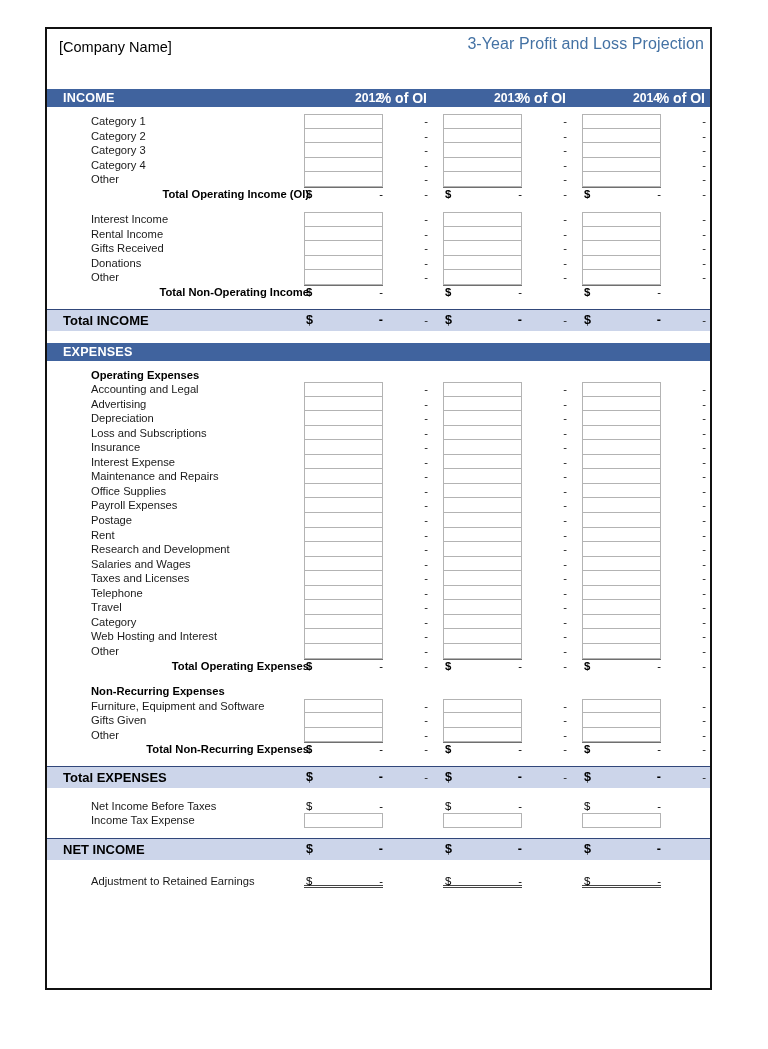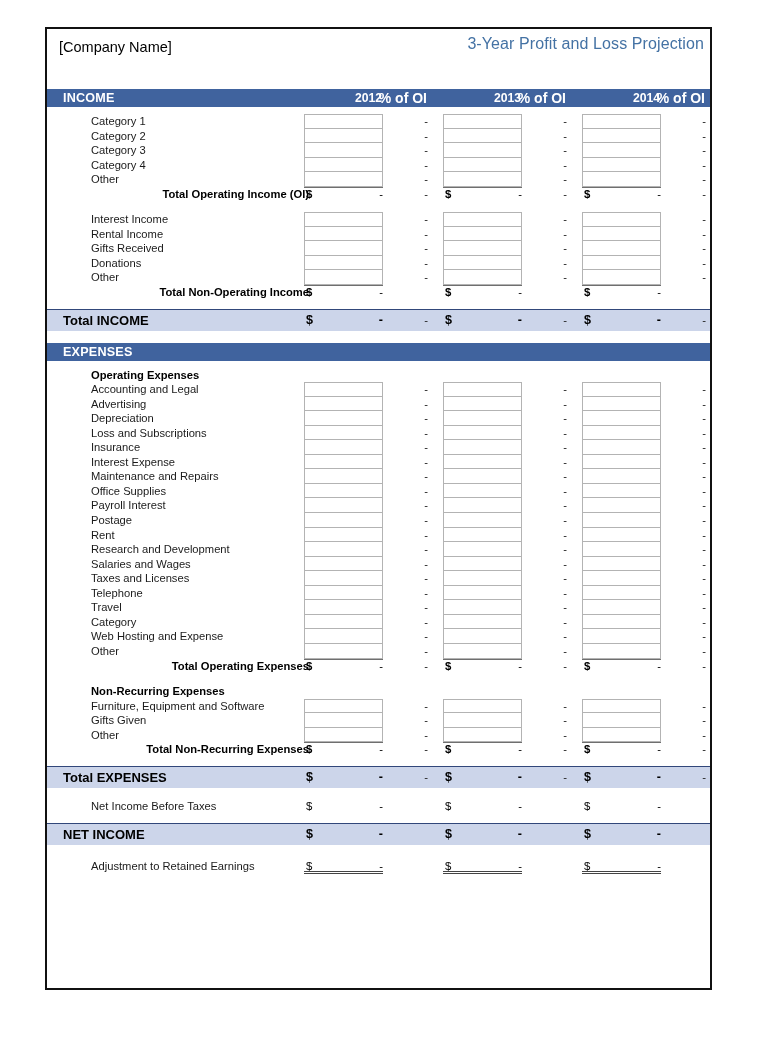--- a/index.html
+++ b/index.html
@@ -356,21 +356,21 @@
       <div class="row">
         <div class="lbl">Office Supplies</div>
         <div class="cell box topless" style="left: 257px; width: 79px;"></div>
         <div class="pct" style="left: 321px; width: 60px;">-</div>
         <div class="cell box topless" style="left: 396px; width: 79px;"></div>
         <div class="pct" style="left: 460px; width: 60px;">-</div>
         <div class="cell box topless" style="left: 535px; width: 79px;"></div>
         <div class="pct" style="left: 599px; width: 60px;">-</div>
       </div>
       <div class="row">
-        <div class="lbl">Payroll Interest</div>
+        <div class="lbl">Payroll Expenses</div>
         <div class="cell box topless" style="left: 257px; width: 79px;"></div>
         <div class="pct" style="left: 321px; width: 60px;">-</div>
         <div class="cell box topless" style="left: 396px; width: 79px;"></div>
         <div class="pct" style="left: 460px; width: 60px;">-</div>
         <div class="cell box topless" style="left: 535px; width: 79px;"></div>
         <div class="pct" style="left: 599px; width: 60px;">-</div>
       </div>
       <div class="row">
         <div class="lbl">Postage</div>
         <div class="cell box topless" style="left: 257px; width: 79px;"></div>
@@ -437,21 +437,21 @@
       <div class="row">
         <div class="lbl">Category</div>
         <div class="cell box topless" style="left: 257px; width: 79px;"></div>
         <div class="pct" style="left: 321px; width: 60px;">-</div>
         <div class="cell box topless" style="left: 396px; width: 79px;"></div>
         <div class="pct" style="left: 460px; width: 60px;">-</div>
         <div class="cell box topless" style="left: 535px; width: 79px;"></div>
         <div class="pct" style="left: 599px; width: 60px;">-</div>
       </div>
       <div class="row">
-        <div class="lbl">Web Hosting and Expense</div>
+        <div class="lbl">Web Hosting and Interest</div>
         <div class="cell box topless" style="left: 257px; width: 79px;"></div>
         <div class="pct" style="left: 321px; width: 60px;">-</div>
         <div class="cell box topless" style="left: 396px; width: 79px;"></div>
         <div class="pct" style="left: 460px; width: 60px;">-</div>
         <div class="cell box topless" style="left: 535px; width: 79px;"></div>
         <div class="pct" style="left: 599px; width: 60px;">-</div>
       </div>
       <div class="row">
         <div class="lbl">Other</div>
         <div class="cell box topless" style="left: 257px; width: 79px;"></div>
@@ -548,20 +548,26 @@
 
   <div class="row" id="net-before-taxes">
     <div class="lbl">Net Income Before Taxes</div>
   <div class="dollar" style="left: 259px; font-weight: normal;">$</div>
       <div class="dash" style="left: 276px; width: 60px;">-</div>
       <div class="dollar" style="left: 398px; font-weight: normal;">$</div>
       <div class="dash" style="left: 415px; width: 60px;">-</div>
       <div class="dollar" style="left: 537px; font-weight: normal;">$</div>
       <div class="dash" style="left: 554px; width: 60px;">-</div>
     </div>
+  <div class="row" id="income-tax-row">
+    <div class="lbl">Income Tax Expense</div>
+  <div class="cell box" style="left: 257px; width: 79px;"></div>
+      <div class="cell box" style="left: 396px; width: 79px;"></div>
+      <div class="cell box" style="left: 535px; width: 79px;"></div>
+    </div>
 
   <div class="spacer" style="height:10px"></div>
 
   <div class="tbar" id="net-income-bar">
     <div class="bt">NET INCOME</div>
   <div class="dollar" style="left: 259px;">$</div>
       <div class="dash" style="left: 276px; width: 60px;">-</div>
       <div class="dollar" style="left: 398px;">$</div>
       <div class="dash" style="left: 415px; width: 60px;">-</div>
       <div class="dollar" style="left: 537px;">$</div>

